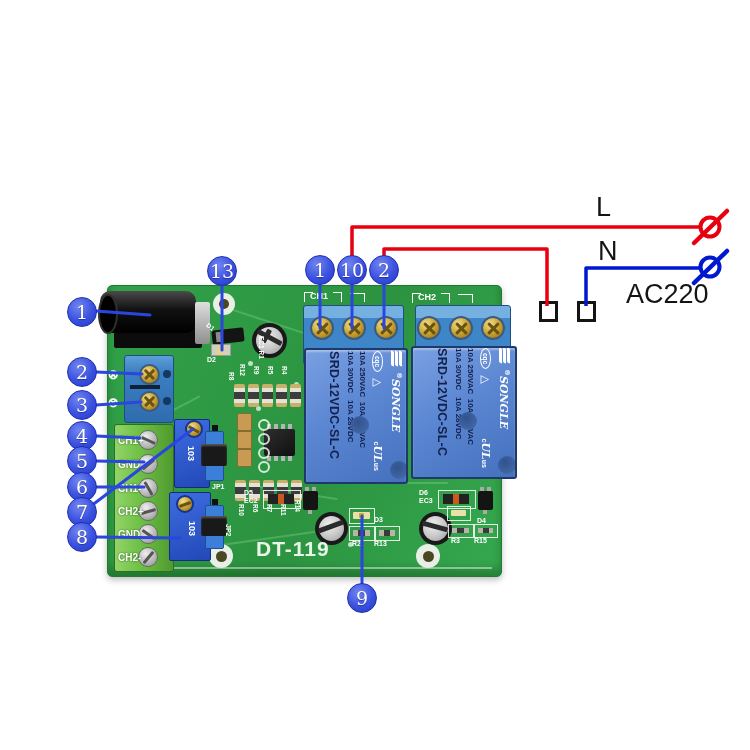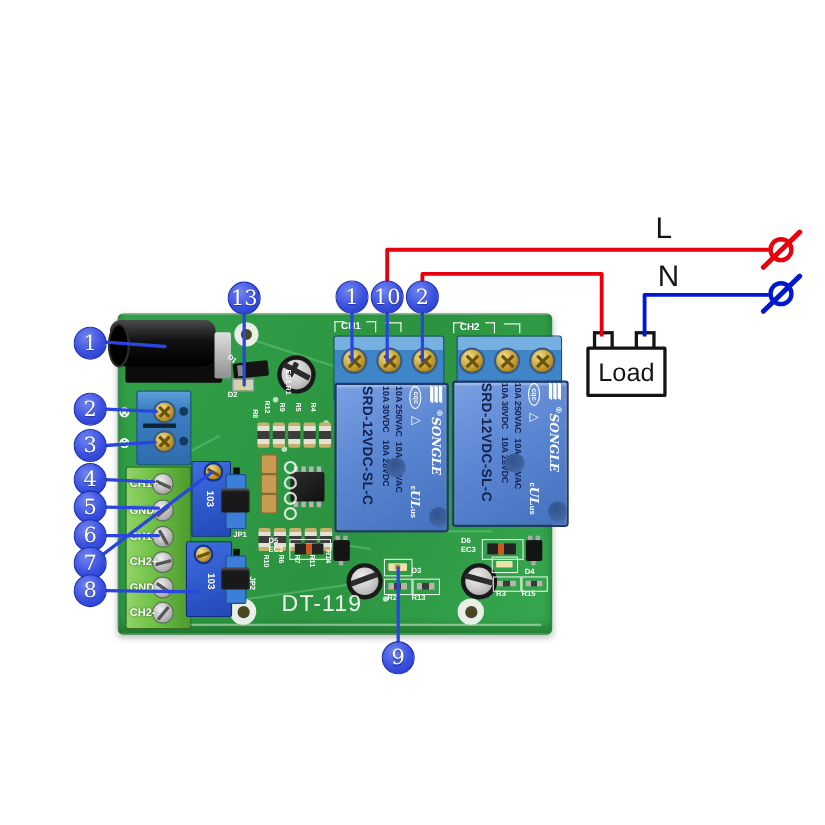--- a/index.html
+++ b/index.html
@@ -300,21 +300,21 @@
     <div class="silk" style="left:369px;top:231px;">D4</div>
     <div class="wbox" style="left:340px;top:238px;width:24px;height:12px;">
       <div class="abs" style="left:3px;top:3px;width:17px;height:5px;background:linear-gradient(90deg,#b8b4a8 0 30%,#3a3a3a 30% 70%,#b8b4a8 70%);"></div>
     </div>
     <div class="wbox" style="left:366px;top:238px;width:22px;height:12px;">
       <div class="abs" style="left:3px;top:3px;width:15px;height:5px;background:linear-gradient(90deg,#b8b4a8 0 30%,#3a3a3a 30% 70%,#b8b4a8 70%);"></div>
     </div>
     <div class="silk" style="left:343px;top:251px;">R3</div>
     <div class="silk" style="left:366px;top:251px;">R15</div>
 
-    <div class="silk" style="left:148px;top:252px;font-size:21px;font-weight:normal;letter-spacing:1px;color:#eaf5ea;">DT-119</div>
+    <div class="silk" style="left:148px;top:252px;font-size:21px;font-weight:bold;letter-spacing:1px;color:#eaf5ea;">DT-119</div>
 
     <div class="silk" style="left:202px;top:6px;font-size:9px;">CH1</div>
     <div class="bracket" style="left:196px;top:6px;width:8px;height:9px;border-left:1.5px solid #fff;border-top:1.5px solid #fff;"></div>
     <div class="bracket" style="left:225px;top:6px;width:8px;height:9px;border-right:1.5px solid #fff;border-top:1.5px solid #fff;"></div>
     <div class="bracket" style="left:242px;top:7px;width:14px;height:8px;border-right:1.5px solid #fff;border-top:1.5px solid #fff;"></div>
     <div class="silk" style="left:310px;top:7px;font-size:9px;">CH2</div>
     <div class="bracket" style="left:304px;top:7px;width:8px;height:9px;border-left:1.5px solid #fff;border-top:1.5px solid #fff;"></div>
     <div class="bracket" style="left:333px;top:7px;width:8px;height:9px;border-right:1.5px solid #fff;border-top:1.5px solid #fff;"></div>
     <div class="bracket" style="left:350px;top:8px;width:14px;height:8px;border-right:1.5px solid #fff;border-top:1.5px solid #fff;"></div>
 
@@ -426,25 +426,23 @@
       <path d="M362 583 V516"></path>
       <path d="M384 284 V328"></path>
       <path d="M352 284 V328"></path>
       <path d="M320 284 V328"></path>
       <path d="M222 286 V350"></path>
     </g>
   </svg>
 
   <div class="load-pin" style="left:539px;top:301px;"></div>
   <div class="load-pin" style="left:577px;top:301px;"></div>
-  <div id="load-box">
-      <span>Load</span>
-    </div>
   <div class="wirelabel" style="left:596px;top:192px;">L</div>
   <div class="wirelabel" style="left:598px;top:236px;">N</div>
+  <div class="wirelabel" style="left:626px;top:279px;">AC220</div>
 
   <div class="callout" style="left:67px;top:297px;">1</div>
   <div class="callout" style="left:67px;top:357px;">2</div>
   <div class="callout" style="left:67px;top:390px;">3</div>
   <div class="callout" style="left:67px;top:421px;">4</div>
   <div class="callout" style="left:67px;top:446px;">5</div>
   <div class="callout" style="left:67px;top:472px;">6</div>
   <div class="callout" style="left:67px;top:497px;">7</div>
   <div class="callout" style="left:67px;top:522px;">8</div>
   <div class="callout" style="left:347px;top:583px;">9</div>

